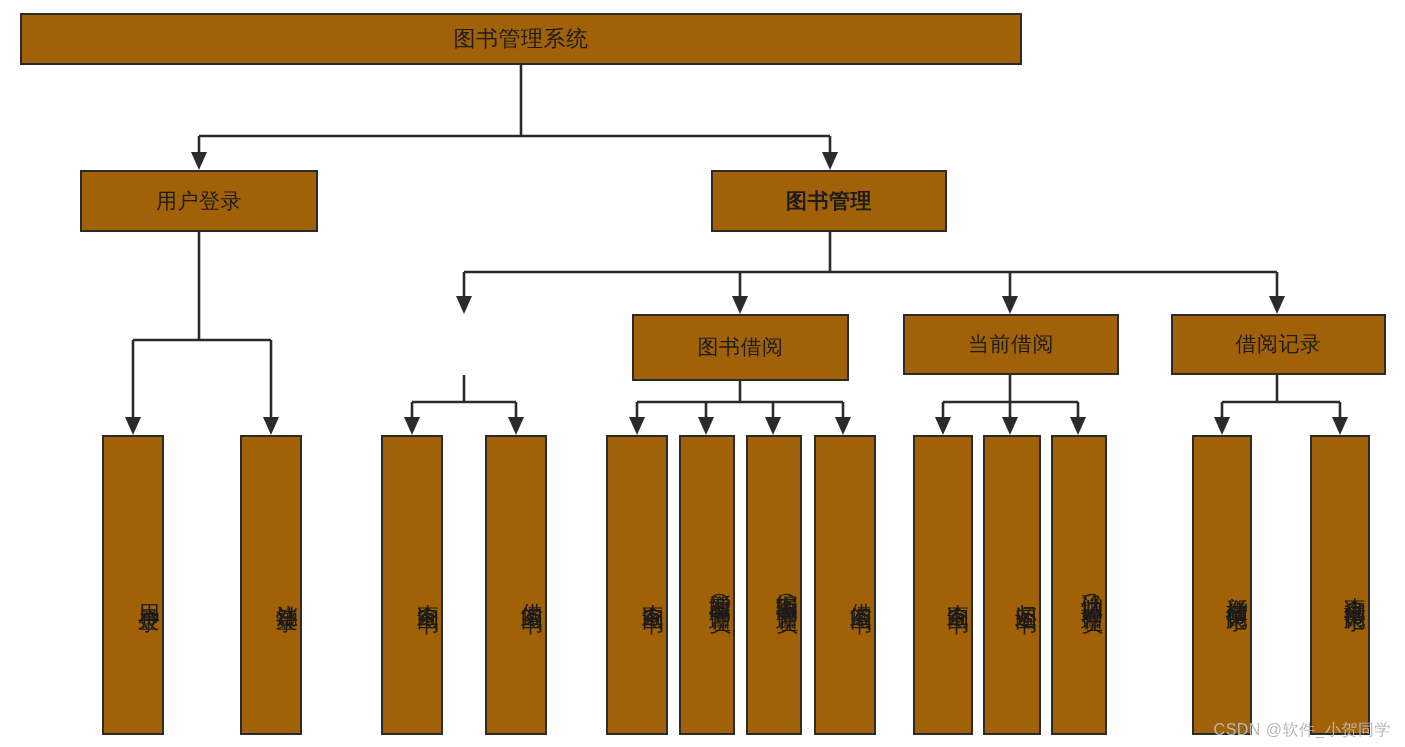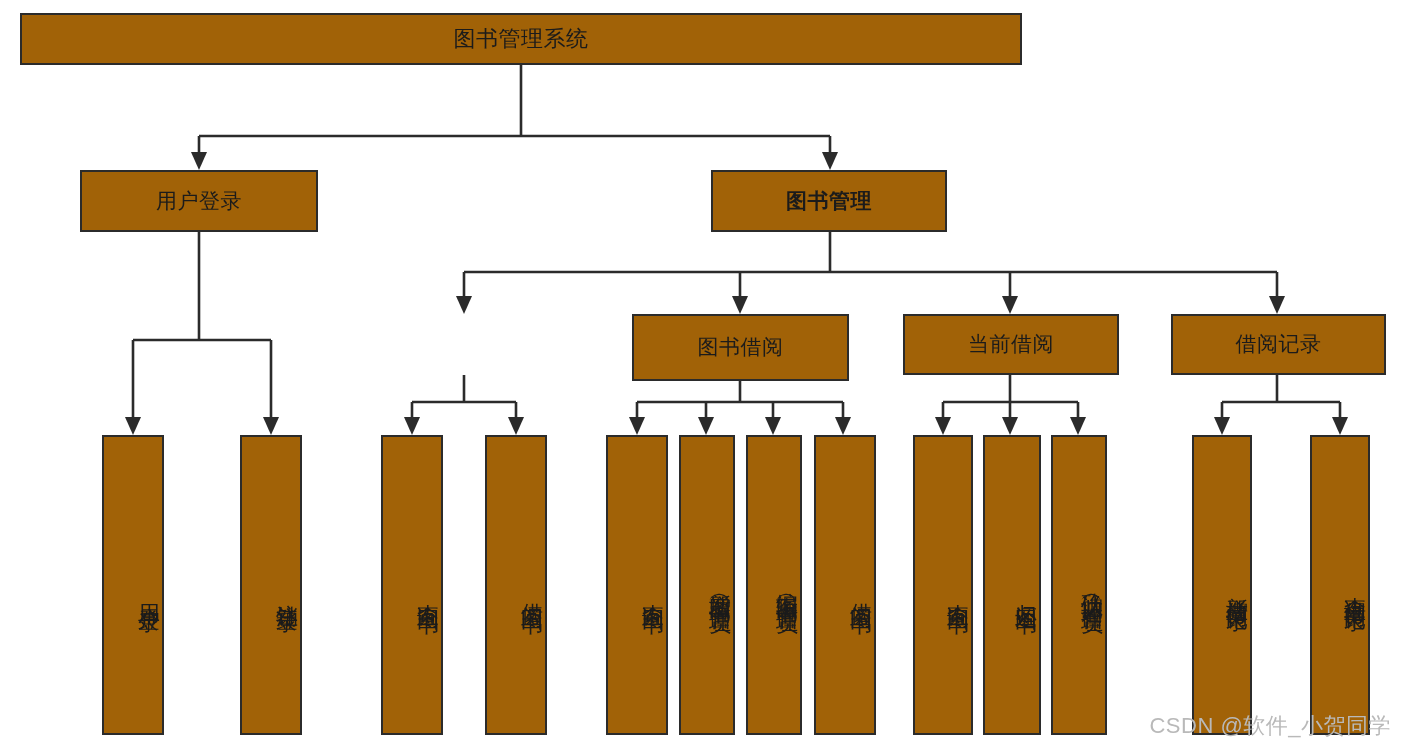--- a/index.html
+++ b/index.html
@@ -71,21 +71,21 @@
   }
   .node.vert.long {
     padding-top: 6px;
   }
 
   
   #watermark {
     position: absolute;
     right: 14px;
     bottom: 6px;
-    font-size: 22px;
+    font-size: 16px;
     color: #b9b9b9;
     letter-spacing: 0.5px;
     white-space: nowrap;
     user-select: none;
   }
 </style>
 </head>
 <body>
 
 <div id="canvas">

